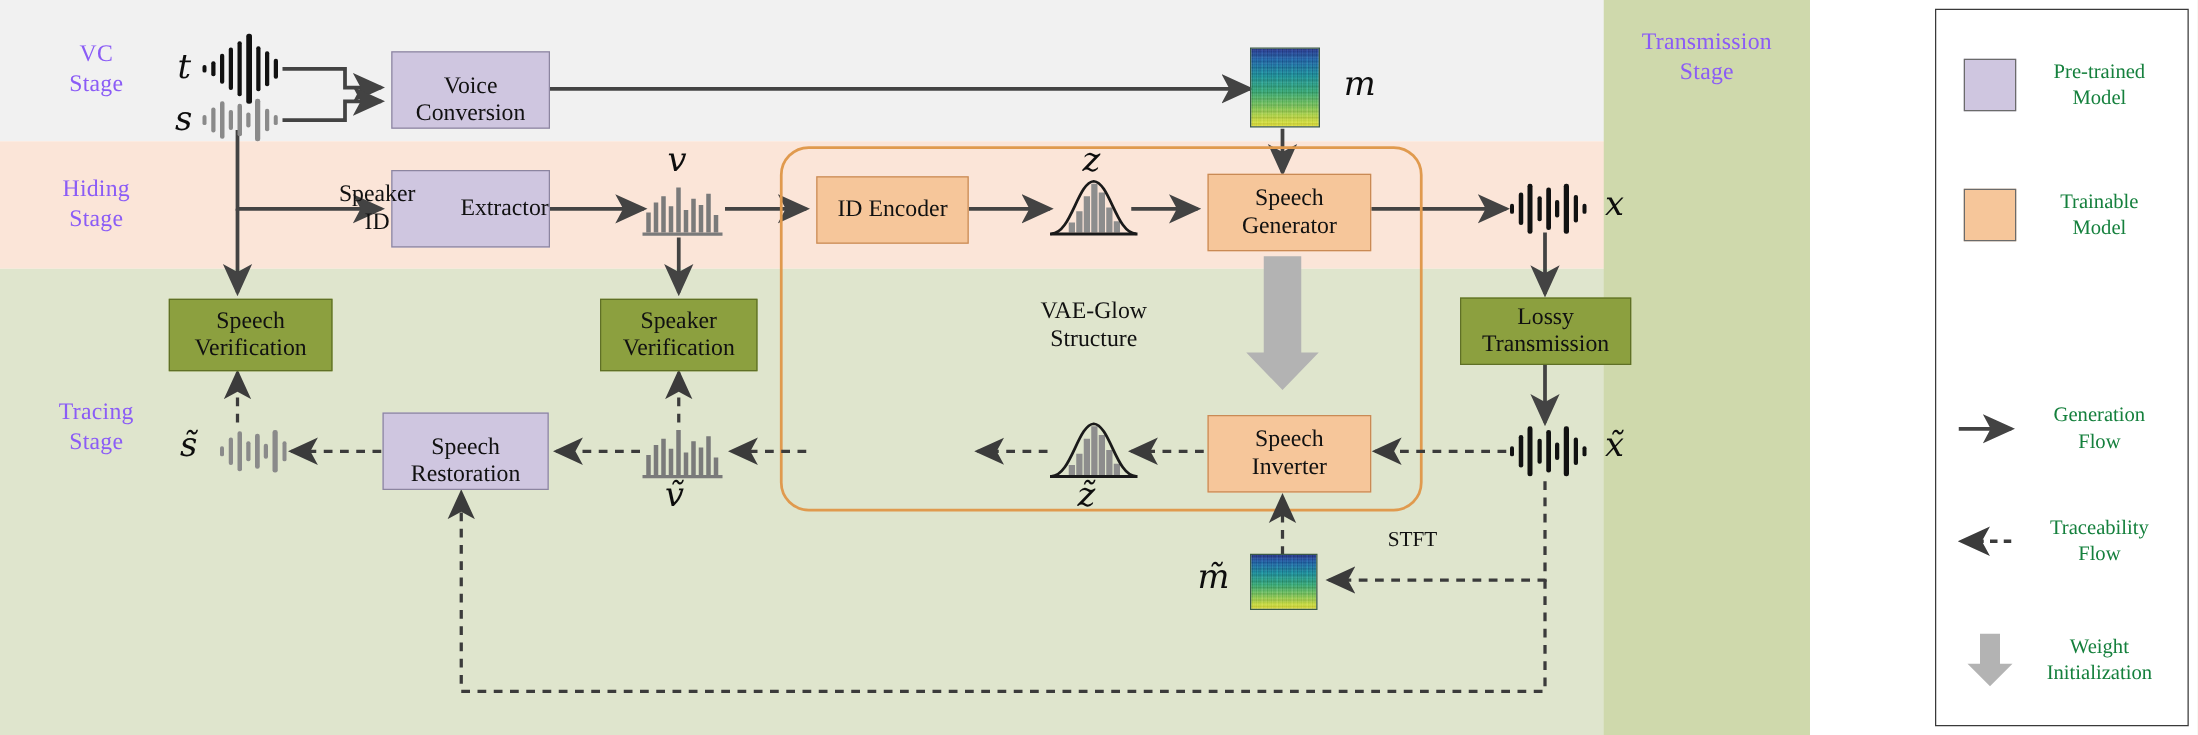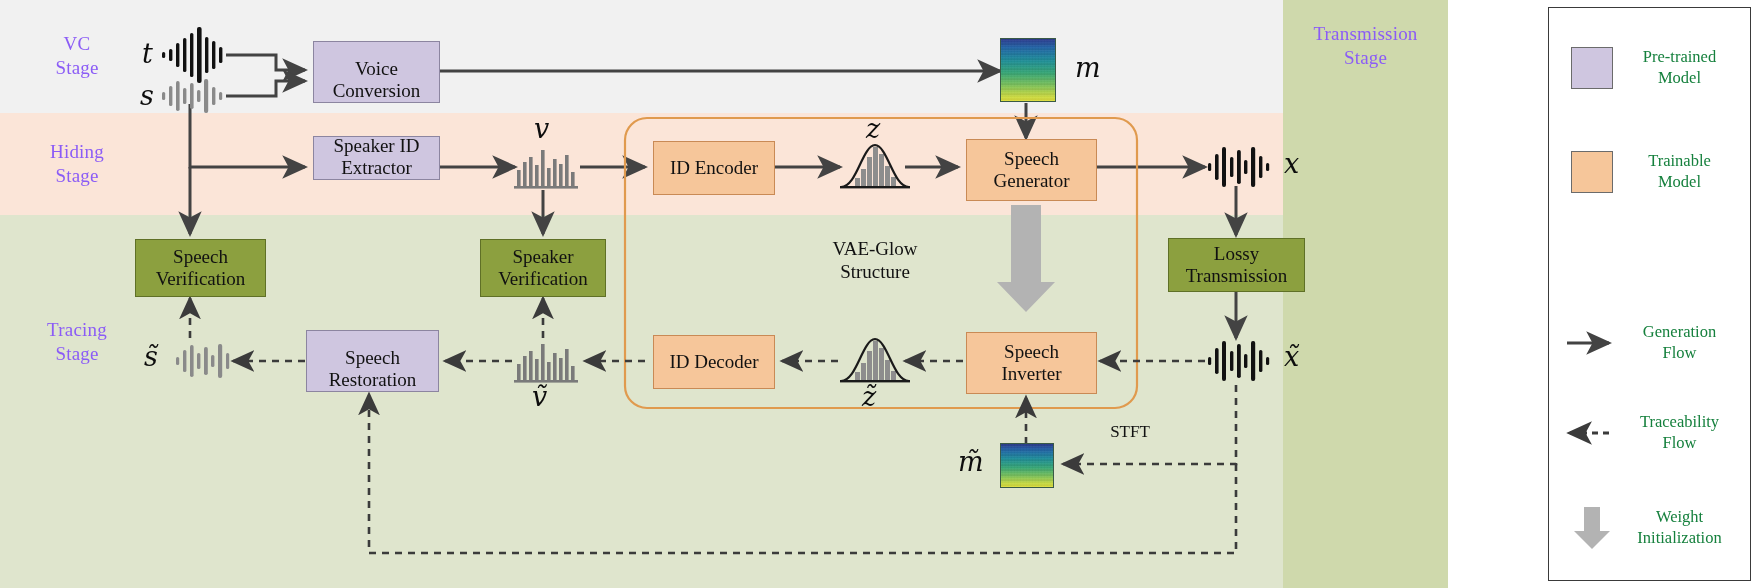--- a/index.html
+++ b/index.html
@@ -267,21 +267,21 @@
       <path d="M841,381 C857,381 862,340 875,339 C888,340 893,381 909,381" fill="none" stroke="#1a1a1a" stroke-width="2.2"></path>
       <rect x="840" y="380" width="70" height="2.4" fill="#1a1a1a"></rect>
     </g>
   </svg>
 
   <div class="box pre" style="left:313px;top:41px;width:127px;height:62px;flex-direction:column;">
     <span>Voice</span>
     <span>Conversion</span>
   </div>
 
-  <div class="box pre" style="left:313px;top:136px;width:127px;height:44px;flex-direction:column;">
+  <div class="box pre" style="left:313px;top:136px;width:127px;height:62px;flex-direction:row;gap:36px;">
     <span>Speaker ID</span>
     <span>Extractor</span>
   </div>
 
   <div class="box train" style="left:653px;top:141px;width:122px;height:54px;">
     <span>ID Encoder</span>
   </div>
 
   <div class="box train" style="left:966px;top:139px;width:131px;height:62px;flex-direction:column;">
     <span>Speech</span>
@@ -301,23 +301,20 @@
   <div class="box nontrain" style="left:1168px;top:238px;width:137px;height:54px;flex-direction:column;">
     <span>Lossy</span>
     <span>Transmission</span>
   </div>
 
   <div class="box pre" style="left:306px;top:330px;width:133px;height:62px;flex-direction:column;">
     <span>Speech</span>
     <span>Restoration</span>
   </div>
 
-  <div class="box train" style="left:653px;top:335px;width:122px;height:54px;">
-    <span>ID Decoder</span>
-  </div>
 
   <div class="box train" style="left:966px;top:332px;width:131px;height:62px;flex-direction:column;">
     <span>Speech</span>
     <span>Inverter</span>
   </div>
 
   <div class="spec" style="left:1000px;top:38px;width:56px;height:64px;"></div>
   <div class="spec" style="left:1000px;top:443px;width:54px;height:45px;"></div>
 
   <div class="txt" style="left:795px;top:238px;width:160px;">

